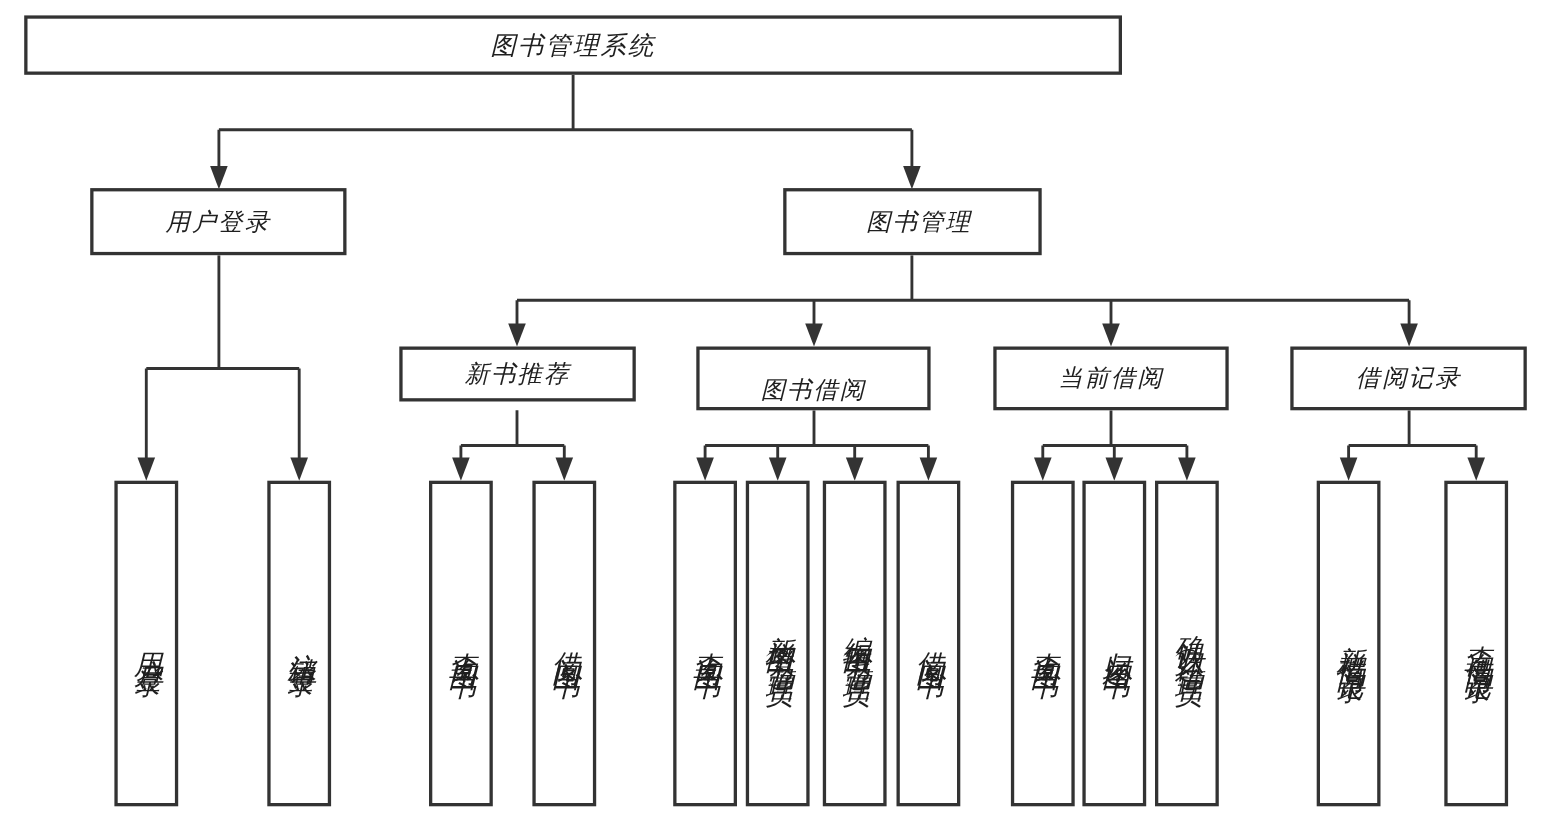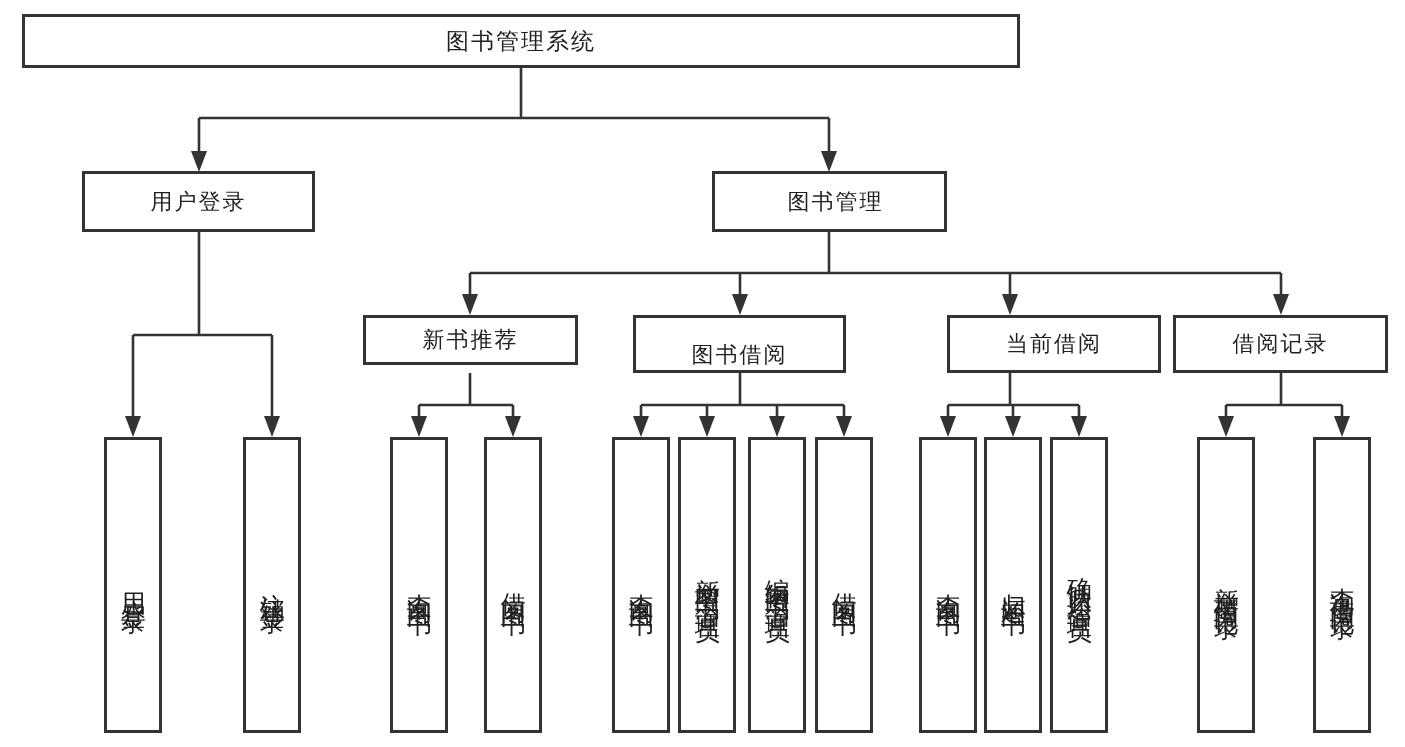--- a/index.html
+++ b/index.html
@@ -15,20 +15,21 @@
     z-index:1;
   }
   .node {
     position:absolute;
     background:#ffffff;
     border:3px solid #333333;
     box-sizing:border-box;
     display:flex; align-items:center; justify-content:center;
     color:#1f1f1f;
     z-index:2;
+    font-style:italic;
   }
   .h-label { font-size:22px; letter-spacing:2px; white-space:nowrap; }
   .root-label { font-size:23px; }
   .vtext {
     writing-mode:vertical-rl;
     text-orientation:mixed;
     font-size:25px;
     letter-spacing:6px;
     line-height:1.1;
     white-space:nowrap;
@@ -110,21 +111,21 @@
   <div class="node" style="left:712px; top:171px; width:235px; height:61px;padding-left:12px;">
     <span class="h-label">图书管理</span>
   </div>
 
   <div class="node" style="left:363px; top:315px; width:215px; height:50px;">
     <span class="h-label">新书推荐</span>
   </div>
   <div class="node" style="left:633px; top:315px; width:213px; height:58px;align-items:flex-end;">
     <span class="h-label">图书借阅</span>
   </div>
-  <div class="node" style="left:903px; top:315px; width:214px; height:58px;margin-left:44px;">
+  <div class="node" style="left:903px; top:315px; width:214px; height:58px;">
     <span class="h-label">当前借阅</span>
   </div>
   <div class="node" style="left:1173px; top:315px; width:215px; height:58px;">
     <span class="h-label">借阅记录</span>
   </div>
 
   <div class="node leaf" style="left:104px; top:437px; width:58px; height:296px;">
     <span class="vtext">用户登录</span>
   </div>
   <div class="node leaf" style="left:243px; top:437px; width:58px; height:296px;">

